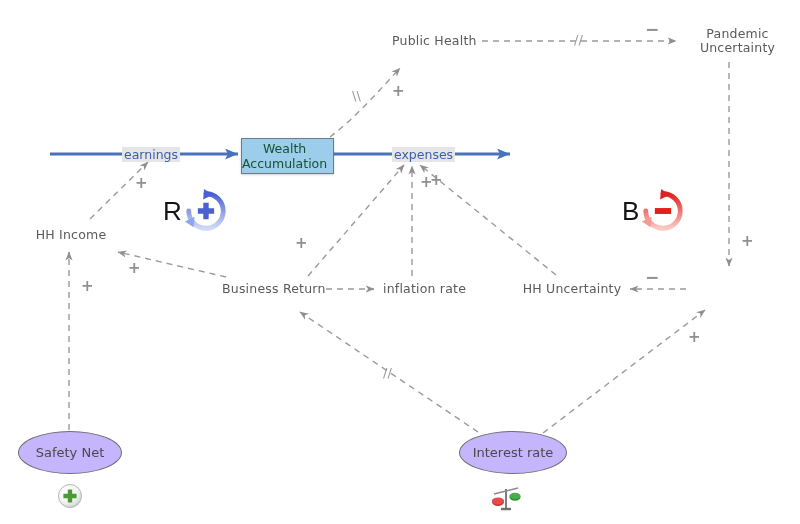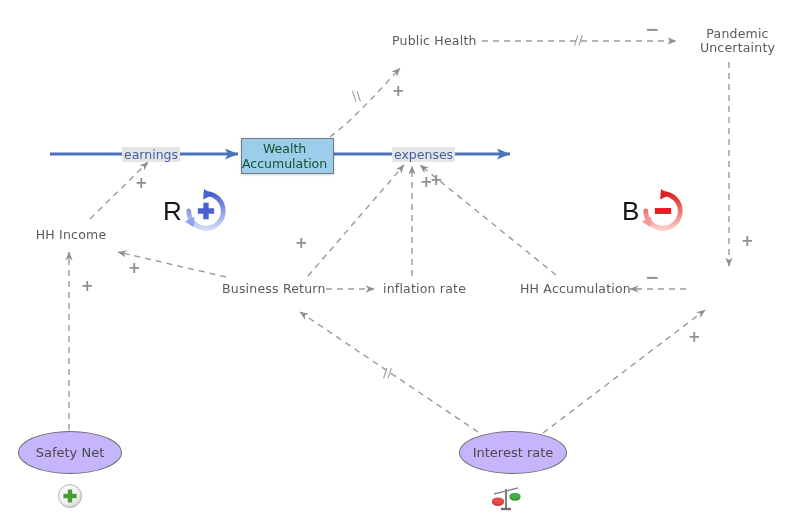--- a/index.html
+++ b/index.html
@@ -213,21 +213,21 @@
 
   <div class="flow-label" id="flow-0" style="left: 122px; top: 147px;">earnings</div>
   <div class="flow-label" id="flow-1" style="left: 392px; top: 147px;">expenses</div>
 
   <div class="var" id="var-0" style="left: 392px; top: 34px; width: 84px;">Public Health</div>
   <div class="var" id="var-1" style="left: 690px; top: 27px; width: 95px;">Pandemic
 Uncertainty</div>
   <div class="var" id="var-2" style="left: 34px; top: 228px; width: 74px;">HH Income</div>
   <div class="var" id="var-3" style="left: 222px; top: 282px; width: 100px;">Business Return</div>
   <div class="var" id="var-4" style="left: 383px; top: 282px; width: 81px; text-align: right;">inflation rate</div>
-  <div class="var" id="var-5" style="left: 520px; top: 282px; width: 104px;">HH Accumulation</div>
+  <div class="var" id="var-5" style="left: 520px; top: 282px; width: 104px;">HH Uncertainty</div>
 
   <div class="ellipse" id="ell-0" style="left: 18px; top: 431px; width: 104px; height: 43px;">
     <span>Safety Net</span>
   </div>
   <div class="ellipse" id="ell-1" style="left: 459px; top: 431px; width: 108px; height: 43px;">
     <span>Interest rate</span>
   </div>
 
   <div id="annotations">
       <div class="sign" style="left: 392px; top: 86px;">+</div>

